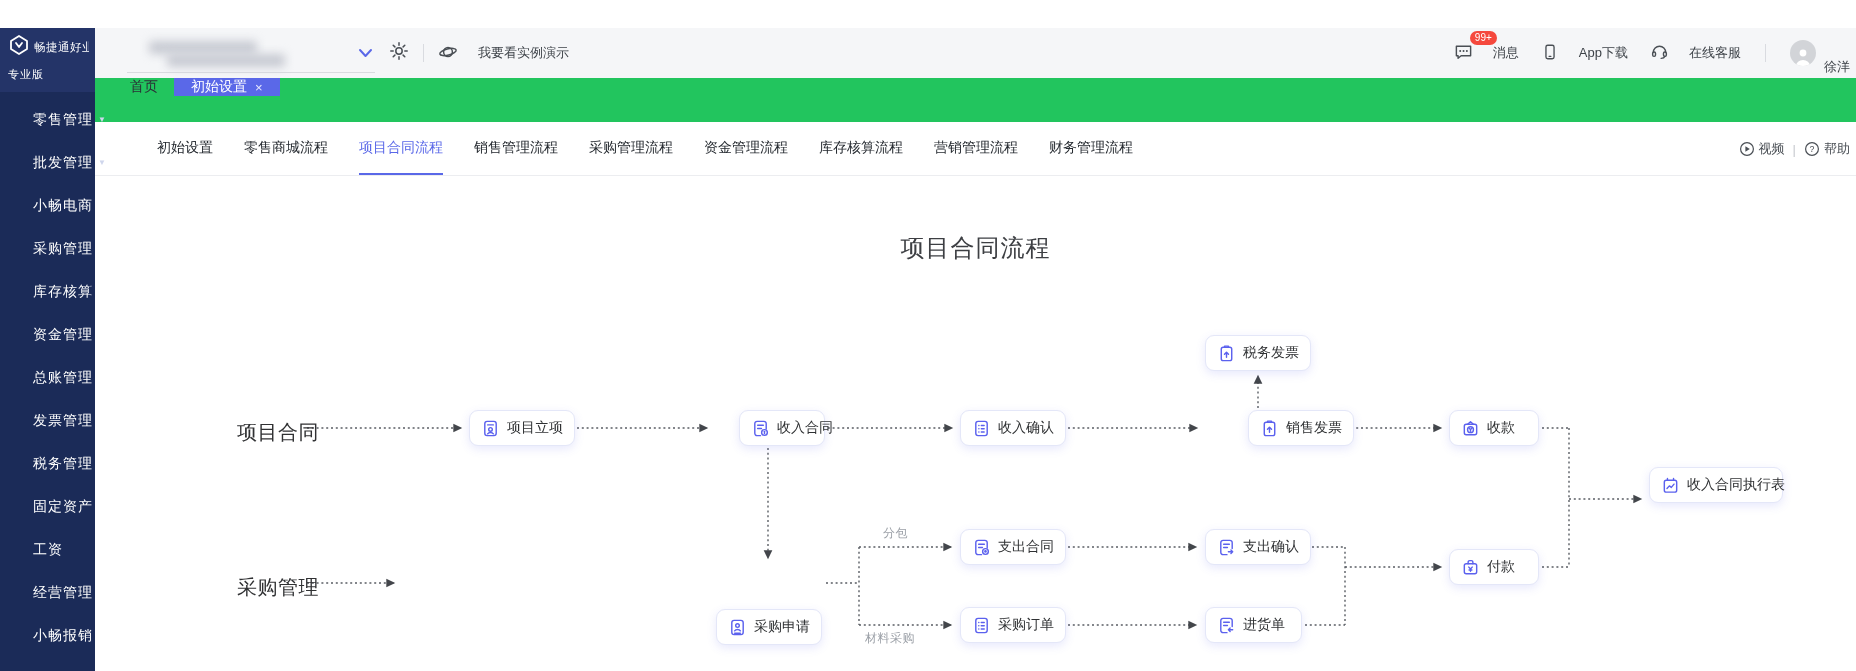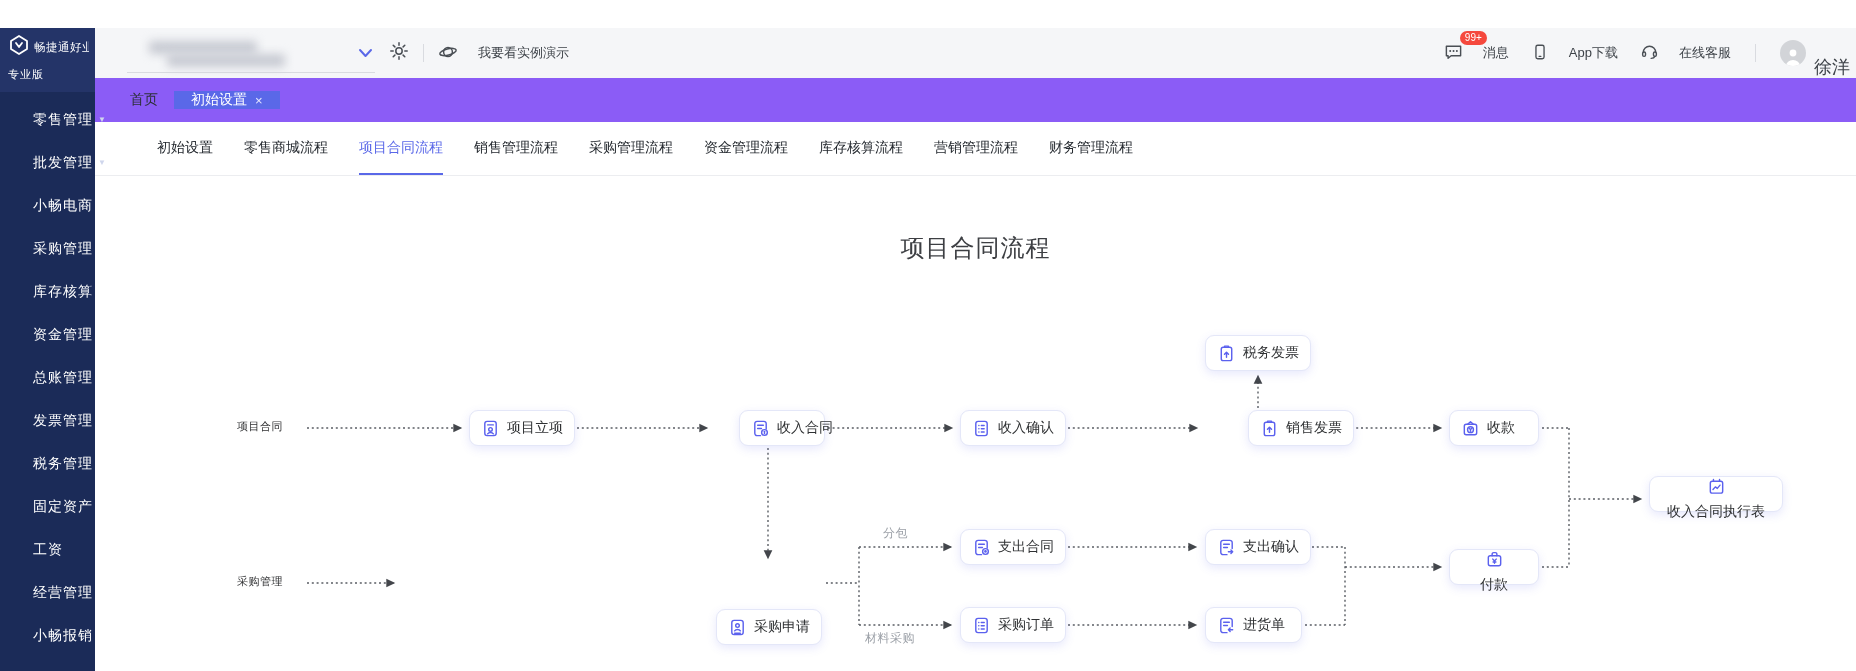--- a/index.html
+++ b/index.html
@@ -23,23 +23,23 @@
   .blur-blob{position:absolute;background:#c7cad2;filter:blur(5px);border-radius:3px;}
   .blob1{left:22px;top:7px;width:108px;height:13px;}
   .blob2{left:40px;top:20px;width:118px;height:13px;}
   .chev{position:absolute;right:2px;top:10px;}
   .hicon-btn{display:flex;align-items:center;gap:20px;font-size:13px;color:#3d4248;cursor:pointer;white-space:nowrap;}
   .vdiv{width:1px;height:18px;background:#d9dbe0;margin:0 14px;}
   .header-right{margin-left:auto;display:flex;align-items:center;gap:22px;padding-right:6px;}
   .msg-wrap{position:relative;}
   .badge{position:absolute;top:-11px;left:16px;background:#f5483d;color:#fff;font-size:10px;line-height:14px;padding:0 5px;border-radius:8px;white-space:nowrap;}
   .avatar{width:26px;height:26px;border-radius:50%;background:#d2d4d8;display:flex;align-items:flex-end;justify-content:center;overflow:hidden;}
-  .user-name{font-size:18px;color:#3d4248;white-space:nowrap;margin-top:27px;}
-  
-  .tabstrip{position:absolute;left:95px;top:78px;right:0;height:44px;background:#8b5cf6;display:flex;align-items:center;z-index:4;}
+  .user-name{font-size:13px;color:#3d4248;white-space:nowrap;margin-top:27px;}
+  
+  .tabstrip{position:absolute;left:95px;top:78px;right:0;height:44px;background:#22c55e;display:flex;align-items:flex-start;z-index:4;}
   .tab-home{display:flex;align-items:center;margin-left:35px;font-size:14px;color:#2b2f36;cursor:pointer;}
   .tab-active{display:flex;align-items:center;gap:8px;margin-left:16px;padding:0 17px;background:#5a68e8;color:#fff;font-size:14px;cursor:pointer;}
   .tab-close{font-size:13px;color:#e8eaff;cursor:pointer;}
   
   .content{position:absolute;left:95px;top:122px;right:0;bottom:0;background:#ffffff;z-index:3;}
   .subtabs{position:relative;height:54px;border-bottom:1px solid #ecedf0;display:flex;align-items:stretch;padding-left:62px;box-sizing:border-box;}
   .subtab{display:flex;align-items:center;margin-right:31px;font-size:14px;color:#24292f;cursor:pointer;border-bottom:2px solid transparent;box-sizing:border-box;white-space:nowrap;}
   .subtab.active{color:#5a68e8;border-bottom-color:#5a68e8;}
   .subtab-right{position:absolute;right:6px;top:0;height:54px;display:flex;align-items:center;gap:8px;font-size:13px;color:#4a4f55;}
   .subtab-right .link{display:flex;align-items:center;gap:4px;cursor:pointer;}
@@ -47,21 +47,21 @@
   
   .flow-title{position:absolute;left:0;right:0;top:110px;text-align:center;font-size:24px;color:#3d3f43;letter-spacing:1px;}
   .edges{position:absolute;left:0;top:0;width:1761px;height:549px;pointer-events:none;}
   .fnode{
     position:absolute;height:36px;box-sizing:border-box;background:#fff;
     border:1px solid #e4e7f8;border-radius:9px;display:flex;align-items:center;gap:7px;
     padding:0 11px;font-size:14px;color:#2f3133;cursor:pointer;white-space:nowrap;
     box-shadow:0 3px 10px rgba(93,101,233,.15);
   }
   .fnode svg{flex:0 0 auto;}
-  .flabel{position:absolute;font-size:11px;color:#303133;letter-spacing:.5px;}
+  .flabel{position:absolute;font-size:20px;color:#303133;letter-spacing:.5px;}
   .fbranch{position:absolute;font-size:12px;color:#9a9fa6;letter-spacing:.5px;}
   .ic{stroke:#5b61ee;fill:none;stroke-width:1.5;stroke-linecap:round;stroke-linejoin:round;}
   .hic{stroke:#4a4f55;fill:none;stroke-width:1.5;stroke-linecap:round;stroke-linejoin:round;}
 </style>
 </head>
 <body>
 
 <div class="side-col">
   <div class="logo-area">
     <div class="logo-row">
@@ -203,20 +203,37 @@
   <div class="subtabs">
     <div class="subtab">初始设置</div>
     <div class="subtab">零售商城流程</div>
     <div class="subtab active">项目合同流程</div>
     <div class="subtab">销售管理流程</div>
     <div class="subtab">采购管理流程</div>
     <div class="subtab">资金管理流程</div>
     <div class="subtab">库存核算流程</div>
     <div class="subtab">营销管理流程</div>
     <div class="subtab">财务管理流程</div>
+    <div class="subtab-right">
+      <span class="link">
+        <svg width="16" height="16" viewBox="0 0 20 20">
+            <circle cx="10" cy="10" r="8" fill="none" stroke="#4a4f55" stroke-width="1.5"></circle>
+            <path d="M8 6.5 L13.5 10 L8 13.5 z" fill="#4a4f55"></path>
+          </svg>
+        <span>视频</span>
+      </span>
+      <span class="sep">|</span>
+      <span class="link">
+        <svg width="16" height="16" viewBox="0 0 20 20">
+            <circle cx="10" cy="10" r="8" fill="none" stroke="#4a4f55" stroke-width="1.5"></circle>
+            <text x="10" y="14" text-anchor="middle" font-size="11" fill="#4a4f55" font-family="Liberation Sans,sans-serif">?</text>
+          </svg>
+        <span>帮助</span>
+      </span>
+    </div>
   </div>
 
   <div class="flow-title">项目合同流程</div>
 
   <svg class="edges" viewBox="0 0 1761 549">
     <defs>
       <marker id="ah" markerWidth="7" markerHeight="7" refX="5.5" refY="3.5" orient="auto">
         <path d="M0,0.4 L6.4,3.5 L0,6.6 z" fill="#43464b"></path>
       </marker>
     </defs>
@@ -334,29 +351,29 @@
     <span>采购订单</span>
   </div>
   <div class="fnode" style="left:1110px;top:485px;width:97px;">
     <svg width="19" height="19" viewBox="0 0 20 20" class="ic">
       <path d="M16 11 V5 a2.4 2.4 0 0 0 -2.4 -2.5 H6.4 A2.4 2.4 0 0 0 4 5 v10 a2.4 2.4 0 0 0 2.4 2.5 H10.5"></path>
       <path d="M7 6.5 h6 M7 10 h4"></path>
         <path d="M16.5 14.5 h-4.5 M13.8 12.7 L12 14.5 L13.8 16.3"></path>
     </svg>
     <span>进货单</span>
   </div>
-  <div class="fnode" style="left:1354px;top:427px;width:90px;flex-direction:column;">
+  <div class="fnode" style="left:1354px;top:427px;width:90px;">
     <svg width="19" height="19" viewBox="0 0 20 20" class="ic">
       <rect x="3.5" y="6" width="13" height="10.5" rx="2"></rect>
         <path d="M7.5 6 V4.4 a1.6 1.6 0 0 1 1.6 -1.6 h1.8 a1.6 1.6 0 0 1 1.6 1.6 V6"></path>
       <path d="M8.2 9.6 L10 11.6 L11.8 9.6 M10 11.6 V14 M8.5 12.6 h3"></path>
     </svg>
     <span>付款</span>
   </div>
-  <div class="fnode" style="left:1554px;top:354px;width:134px;flex-direction:column;">
+  <div class="fnode" style="left:1554px;top:345px;width:134px;">
     <svg width="19" height="19" viewBox="0 0 20 20" class="ic">
       <rect x="3.5" y="4.5" width="13" height="12.5" rx="2"></rect>
         <path d="M6.8 4.5 V2.6 M13.2 4.5 V2.6"></path>
       <path d="M6.3 13.2 L8.8 10.4 L10.9 12 L13.7 8.6"></path>
     </svg>
     <span>收入合同执行表</span>
   </div>
 
 </div>
 

